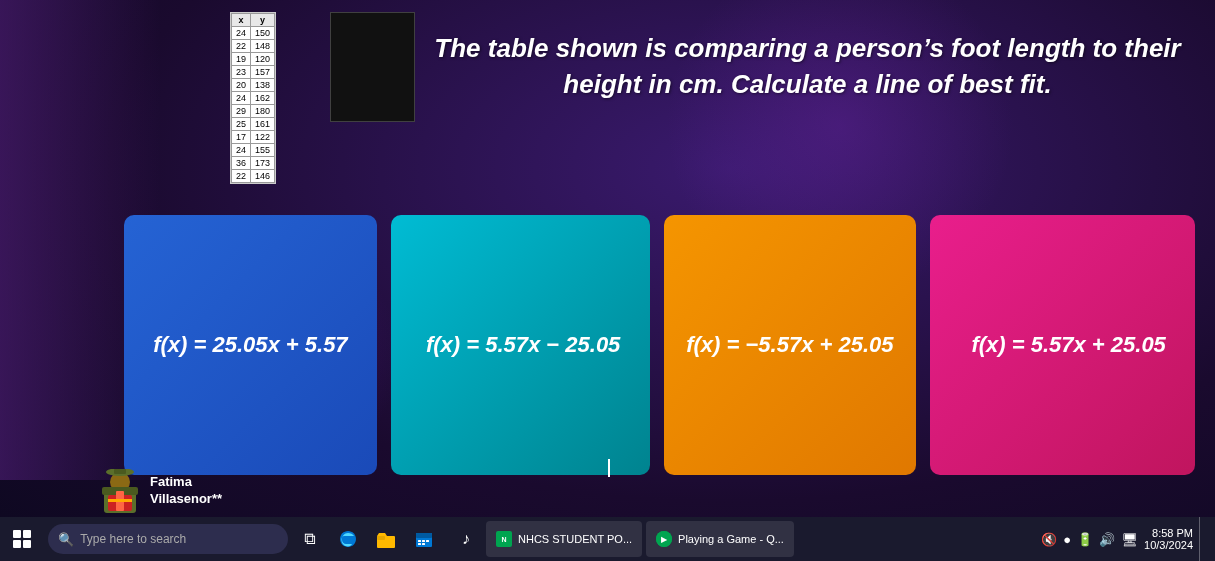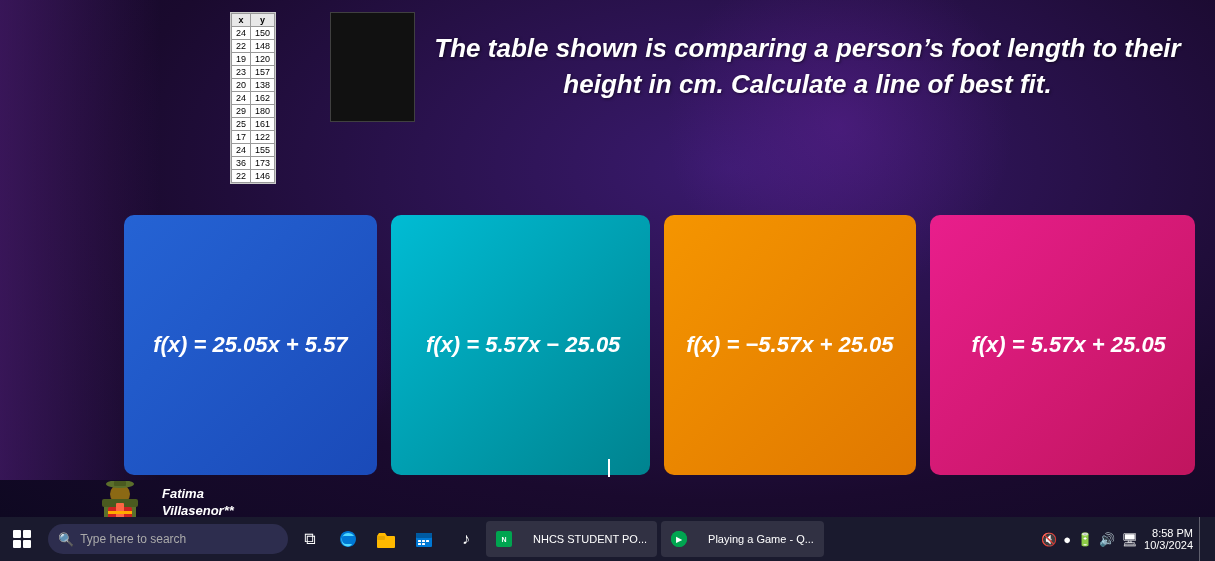--- a/index.html
+++ b/index.html
@@ -123,27 +123,26 @@
       font-size: 22px;
       font-weight: 700;
       text-align: center;
       padding: 0 16px;
       font-style: italic;
     }
 
     
     .user-info {
       position: absolute;
-      bottom: 36px;
+      bottom: 48px;
       left: 100px;
       z-index: 10;
       display: flex;
       align-items: center;
-      gap: 22px;
-      font-style: italic;
+      gap: 10px;
     }
 
     .avatar-icon {
       width: 40px;
       height: 44px;
       position: relative;
     }
 
     .user-name {
       color: white;
@@ -248,21 +247,21 @@
       padding: 0 4px;
     }
 
     .taskbar-app {
       height: 36px;
       padding: 0 10px;
       background: rgba(255,255,255,0.1);
       border-radius: 4px;
       display: flex;
       align-items: center;
-      gap: 21px;
+      gap: 6px;
       cursor: pointer;
       flex-shrink: 0;
     }
 
     .taskbar-app-dot {
       width: 16px;
       height: 16px;
       border-radius: 50%;
       flex-shrink: 0;
     }

